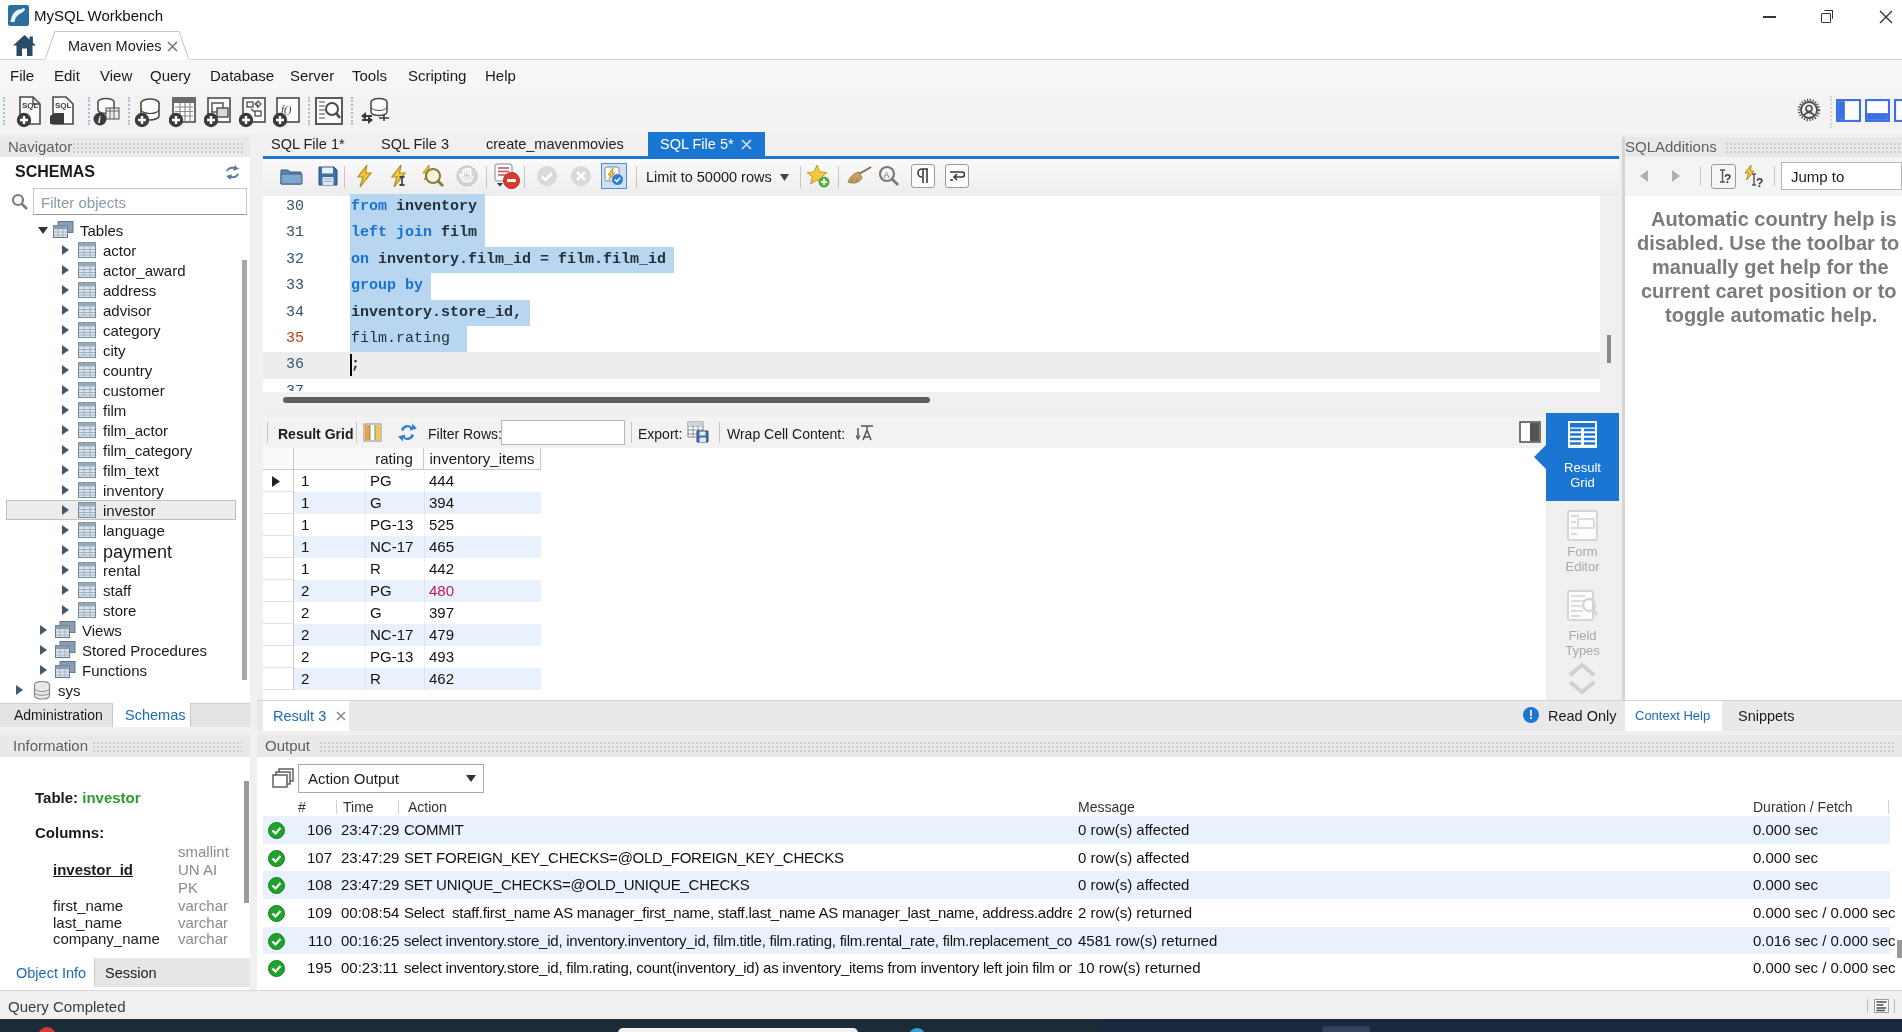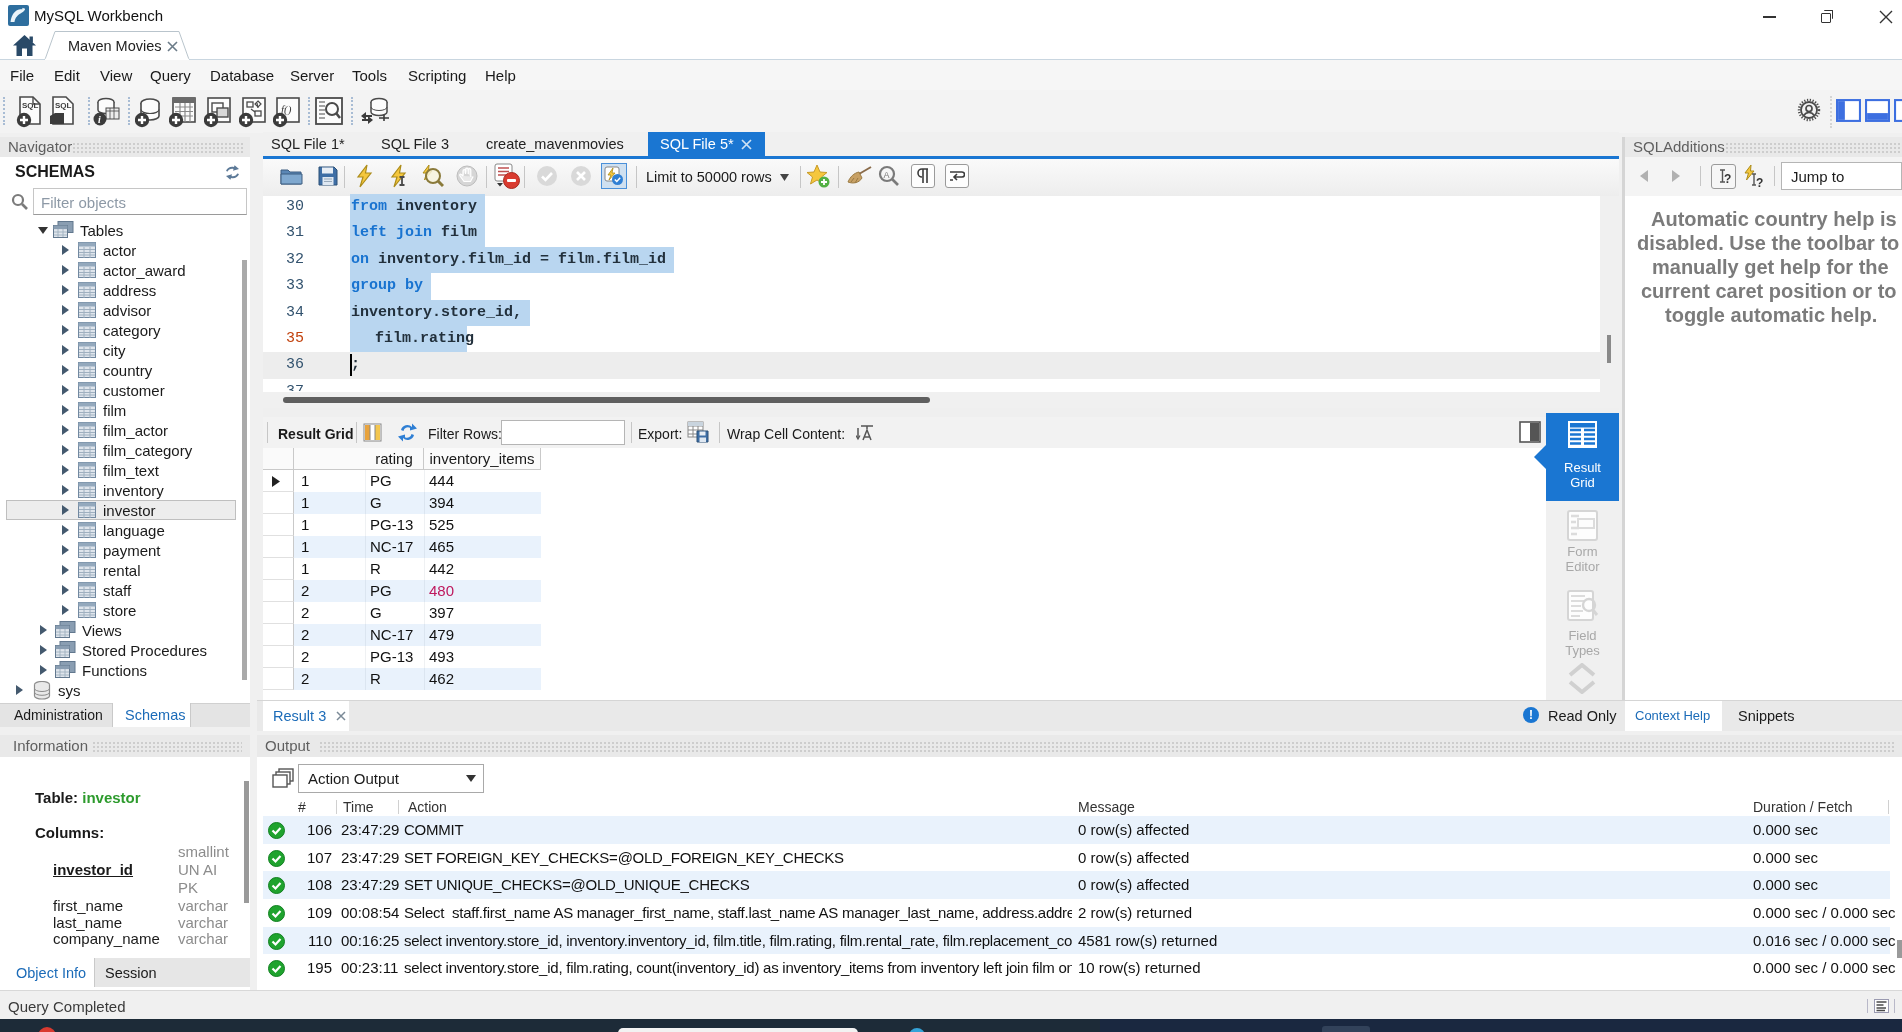--- a/index.html
+++ b/index.html
@@ -223,21 +223,21 @@
     </svg>
     <div class="abs" style="left:103px;top:522px;font-size:15px;color:#1a1a1a;">language</div>
     <svg class="abs" style="left:62px;top:545px" width="7" height="10" viewBox="0 0 7 10">
       <path d="M0,0 L7,5 L0,10 Z" fill="#44596e"></path>
     </svg>
     <svg class="abs" style="left:78px;top:542px" width="18" height="16" viewBox="0 0 18 16">
       <rect x="0.5" y="0.5" width="17" height="15" fill="#dfe5ec" stroke="#7188a0"></rect>
       <rect x="0.5" y="0.5" width="17" height="4" fill="#94a9bd"></rect>
       <path d="M1,7.5 H17 M1,10.5 H17 M1,13 H17 M6,5 V16 M12,5 V16" stroke="#9fb0c0" stroke-width="1"></path>
     </svg>
-    <div class="abs" style="left:103px;top:542px;font-size:15px;color:#1a1a1a;">payment</div>
+    <div class="abs" style="left:103px;top:542px;font-size:18px;color:#1a1a1a;">payment</div>
     <svg class="abs" style="left:62px;top:565px" width="7" height="10" viewBox="0 0 7 10">
       <path d="M0,0 L7,5 L0,10 Z" fill="#44596e"></path>
     </svg>
     <svg class="abs" style="left:78px;top:562px" width="18" height="16" viewBox="0 0 18 16">
       <rect x="0.5" y="0.5" width="17" height="15" fill="#dfe5ec" stroke="#7188a0"></rect>
       <rect x="0.5" y="0.5" width="17" height="4" fill="#94a9bd"></rect>
       <path d="M1,7.5 H17 M1,10.5 H17 M1,13 H17 M6,5 V16 M12,5 V16" stroke="#9fb0c0" stroke-width="1"></path>
     </svg>
     <div class="abs" style="left:103px;top:562px;font-size:15px;color:#1a1a1a;">rental</div>
     <svg class="abs" style="left:62px;top:585px" width="7" height="10" viewBox="0 0 7 10">
@@ -456,21 +456,21 @@
     <div class="abs mono" style="left:270px;top:250.8px;width:34px;text-align:right;font-size:15px;color:#32526e;">32</div>
     <div class="abs mono" style="left:351px;top:250.8px;font-size:15px;font-weight:bold;white-space:pre;"><span style="color:#1873d0">on</span><span style="color:#22303c">&nbsp;inventory.film_id&nbsp;=&nbsp;film.film_id</span></div>
     <div class="abs" style="left:350px;top:273.2px;width:81px;height:26.4px;background:#b9d6f0;"></div>
     <div class="abs mono" style="left:270px;top:277.2px;width:34px;text-align:right;font-size:15px;color:#32526e;">33</div>
     <div class="abs mono" style="left:351px;top:277.2px;font-size:15px;font-weight:bold;white-space:pre;"><span style="color:#1873d0">group&nbsp;by</span><span style="color:#22303c"></span></div>
     <div class="abs" style="left:350px;top:299.6px;width:180px;height:26.4px;background:#b9d6f0;"></div>
     <div class="abs mono" style="left:270px;top:303.6px;width:34px;text-align:right;font-size:15px;color:#32526e;">34</div>
     <div class="abs mono" style="left:351px;top:303.6px;font-size:15px;font-weight:bold;white-space:pre;"><span style="color:#22303c">inventory.store_id,</span></div>
     <div class="abs" style="left:350px;top:326px;width:117px;height:26.4px;background:#b9d6f0;"></div>
     <div class="abs mono" style="left:270px;top:330px;width:34px;text-align:right;font-size:15px;color:#c2410c;">35</div>
-    <div class="abs mono" style="left:351px;top:330px;font-size:15px;font-weight:bold;white-space:pre;margin-left:24px;"><span style="color:#22303c">film.rating</span></div>
+    <div class="abs mono" style="left:351px;top:330px;font-size:15px;font-weight:normal;white-space:pre;"><span style="color:#22303c">film.rating</span></div>
     <div class="abs mono" style="left:270px;top:356.4px;width:34px;text-align:right;font-size:15px;color:#32526e;">36</div>
     <div class="abs mono" style="left:351px;top:356.4px;font-size:15px;font-weight:bold;white-space:pre;"><span style="color:#22303c">;</span></div>
     <div class="abs" style="left:350px;top:354.4px;width:2px;height:22px;background:#000;"></div>
     <div class="abs mono" style="left:270px;top:382.79999999999995px;width:34px;text-align:right;font-size:15px;color:#32526e;height:8px;overflow:hidden;">37</div>
   </div>
 
 <div class="abs" style="left:1600px;top:196px;width:19px;height:196px;background:#f0f0f0;"></div>
 <div class="abs" style="left:1607px;top:335px;width:4px;height:28px;background:#8a8a8a;"></div>
 
 <div class="abs" style="left:263px;top:392px;width:1356px;height:16px;background:#f0f0f0;"></div>
@@ -711,21 +711,21 @@
     <div class="abs" style="left:290px;top:959.3px;width:42px;text-align:right;font-size:15px;color:#111;">195</div>
     <div class="abs" style="left:341px;top:959.3px;font-size:15px;color:#111;">00:23:11</div>
     <div class="abs" style="left:404px;top:959.3px;width:668px;overflow:hidden;font-size:15px;color:#111;white-space:pre;letter-spacing:-0.25px;">select inventory.store_id, film.rating, count(inventory_id) as inventory_items from inventory left join film on invent...</div>
     <div class="abs" style="left:1078px;top:959.3px;font-size:15px;color:#111;">10 row(s) returned</div>
     <div class="abs" style="left:1753px;top:959.3px;font-size:15px;color:#111;">0.000 sec / 0.000 sec</div>
     <div class="abs" style="left:1897px;top:940px;width:5px;height:18px;background:#9a9a9a;"></div>
   </div>
 
 <div class="abs" style="left:1622px;top:137px;width:3px;height:563px;background:#d5d5d5;"></div>
 <div class="abs" style="left:1625px;top:137px;width:277px;height:20px;background:#e9e9e9;">
-  <span class="hdrtxt" style="position:absolute;left:0;top:1px;margin-left:8px;">SQLAdditions</span>
+  <span class="hdrtxt" style="position:absolute;left:0;top:1px;">SQLAdditions</span>
   <div class="dots abs" style="left:100px;top:5px;width:175px;height:11px;"></div>
 </div>
 <div class="abs" style="left:1625px;top:157px;width:277px;height:39px;background:#f4f4f4;"></div>
 <div id="sqladd-toolbar">
     <svg class="abs" style="left:1637px;top:169px" width="14" height="14" viewBox="0 0 14 14">
       <path d="M11,1 L3,7 L11,13 Z" fill="#b0b0b0"></path>
     </svg>
     <svg class="abs" style="left:1669px;top:169px" width="14" height="14" viewBox="0 0 14 14">
       <path d="M3,1 L11,7 L3,13 Z" fill="#b0b0b0"></path>
     </svg>

